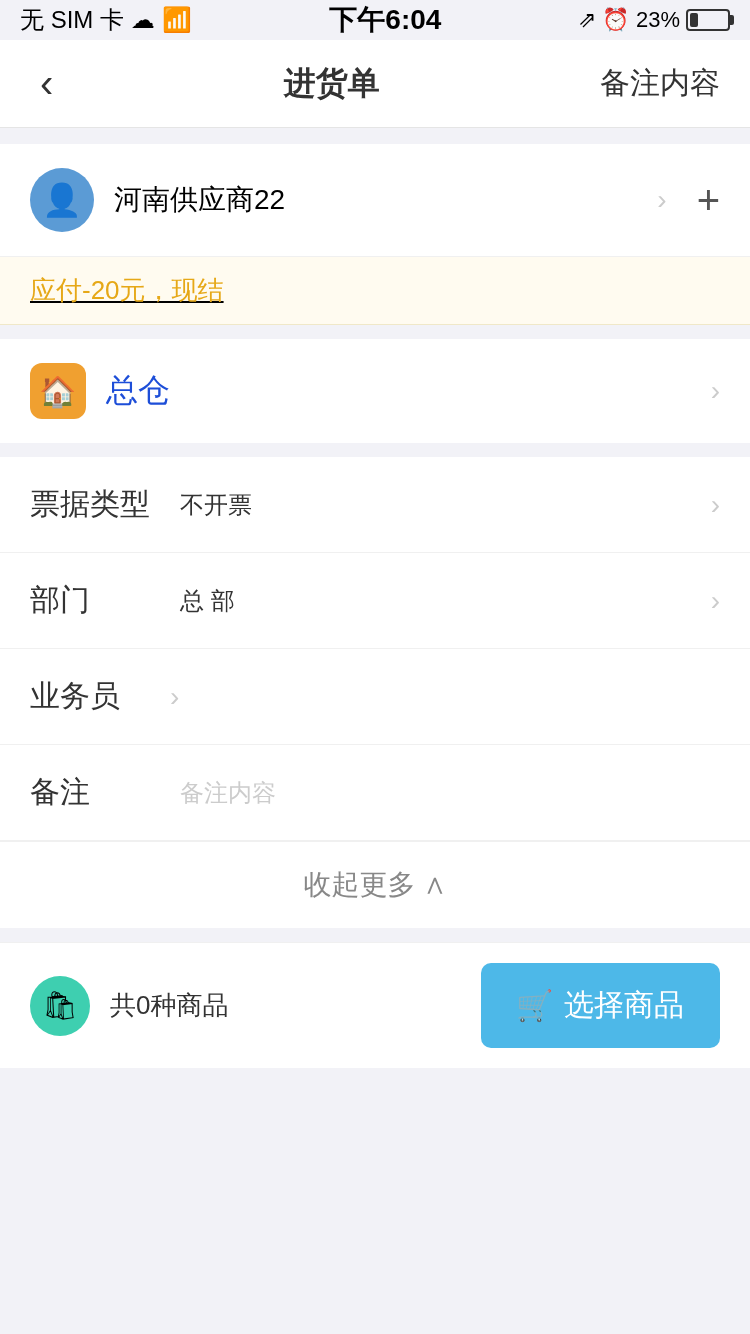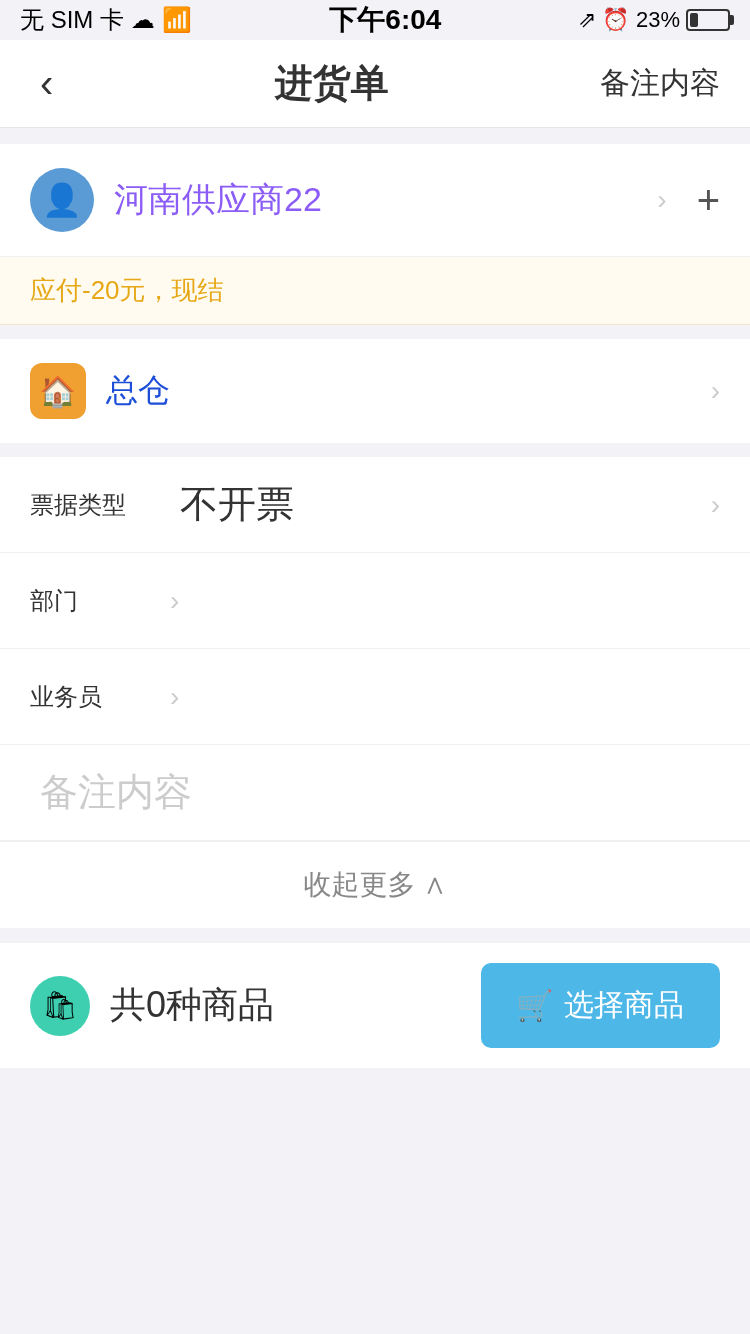--- a/index.html
+++ b/index.html
@@ -50,21 +50,21 @@
       padding: 0 30px;
       border-bottom: 1px solid #e5e5e5;
     }
     .nav-back {
       font-size: 40px;
       color: #333;
       cursor: pointer;
       padding: 10px;
     }
     .nav-title {
-      font-size: 38px;
+      font-size: 32px;
       font-weight: 600;
       color: #333;
     }
     .nav-action {
       font-size: 30px;
       color: #333;
       cursor: pointer;
     }
 
     
@@ -97,39 +97,40 @@
       justify-content: center;
       margin-right: 20px;
       flex-shrink: 0;
     }
     .avatar-person {
       font-size: 32px;
       color: white;
     }
     .supplier-name {
       flex: 1;
-      font-size: 34px;
-      color: #8b5cf6;
+      font-size: 28px;
+      color: #000000;
     }
     .supplier-chevron {
       font-size: 28px;
       color: #ccc;
       margin-right: 30px;
     }
     .supplier-add {
       font-size: 40px;
       color: #555;
       cursor: pointer;
     }
 
     
     .alert-row {
       background: #fffbf0;
       padding: 16px 30px;
       border-bottom: 1px solid #f0e8c8;
+      text-decoration: underline;
     }
     .alert-text {
       font-size: 26px;
       color: #e6a817;
     }
 
     .section-divider-sm {
       height: 14px;
       background: #f2f2f7;
     }
@@ -173,28 +174,28 @@
       padding: 0 30px;
       height: 96px;
       border-bottom: 1px solid #f0f0f0;
       background: #fff;
       cursor: pointer;
     }
     .form-row:last-child {
       border-bottom: none;
     }
     .form-label {
-      font-size: 24px;
+      font-size: 30px;
       color: #333;
       width: 140px;
       flex-shrink: 0;
     }
     .form-value {
       flex: 1;
-      font-size: 38px;
+      font-size: 24px;
       color: #333;
       padding-left: 10px;
     }
     .form-placeholder {
       color: #ccc;
     }
 
     
     .collapse-row {
       background: #fff;
@@ -225,21 +226,21 @@
       border-radius: 50%;
       background: #3ecfb0;
       display: flex;
       align-items: center;
       justify-content: center;
       margin-right: 20px;
       flex-shrink: 0;
     }
     .product-count {
       flex: 1;
-      font-size: 36px;
+      font-size: 26px;
       color: #333;
     }
     .select-btn {
       background: #4db8e8;
       color: #fff;
       border: none;
       border-radius: 10px;
       padding: 22px 36px;
       font-size: 30px;
       display: flex;
@@ -304,29 +305,31 @@
 <div class="form-section">
 
   <div class="form-row">
     <span class="form-label">票据类型</span>
     <span class="form-value">不开票</span>
     <span class="row-chevron">›</span>
   </div>
 
   <div class="form-row">
     <span class="form-label">部门</span>
+    <span class="form-value">总 部</span>
     <span class="row-chevron">›</span>
   </div>
 
   <div class="form-row">
     <span class="form-label">业务员</span>
     <span class="row-chevron">›</span>
   </div>
 
   <div class="form-row">
+    <span class="form-label">备注</span>
     <span class="form-value form-placeholder">备注内容</span>
   </div>
 
   <div class="collapse-row">
     <span class="collapse-text">收起更多 ∧</span>
   </div>
 </div>
 
 <div class="bottom-bar">
   <div class="product-icon">

